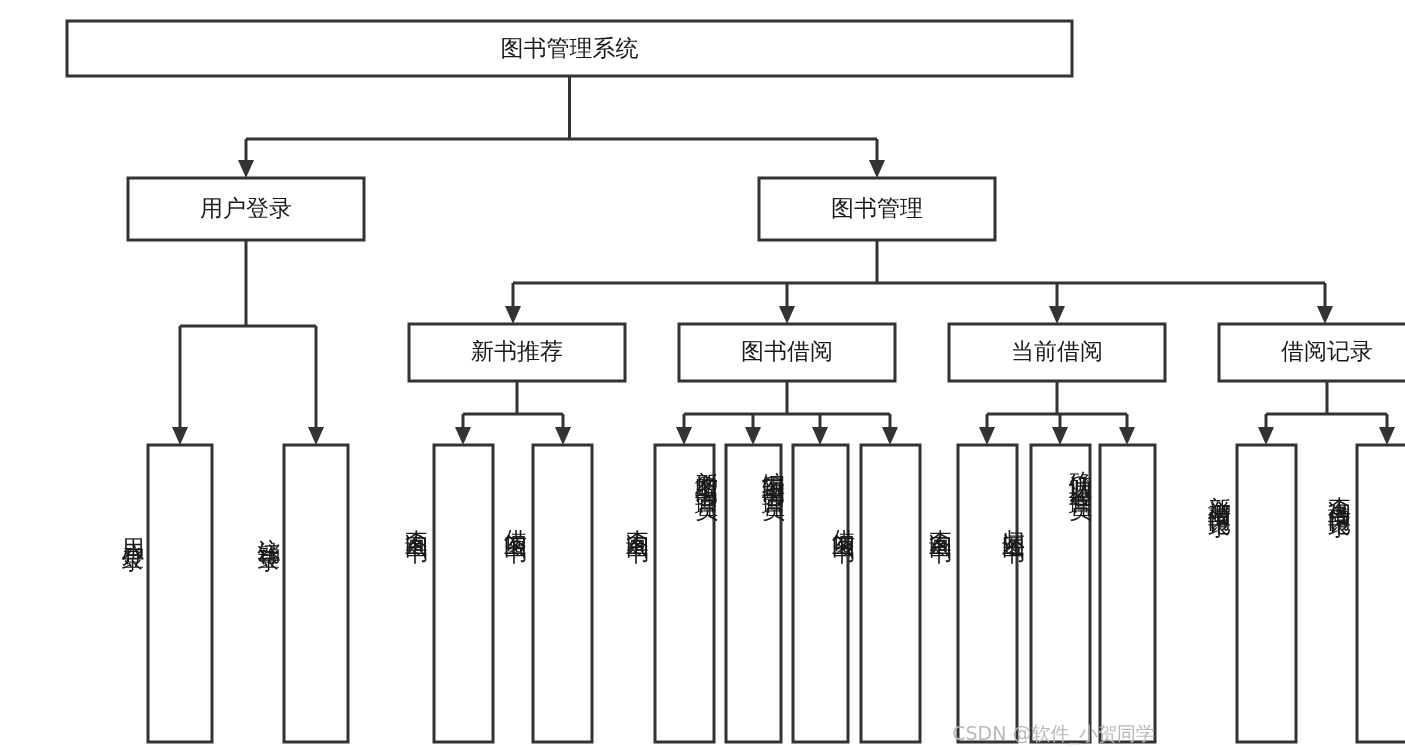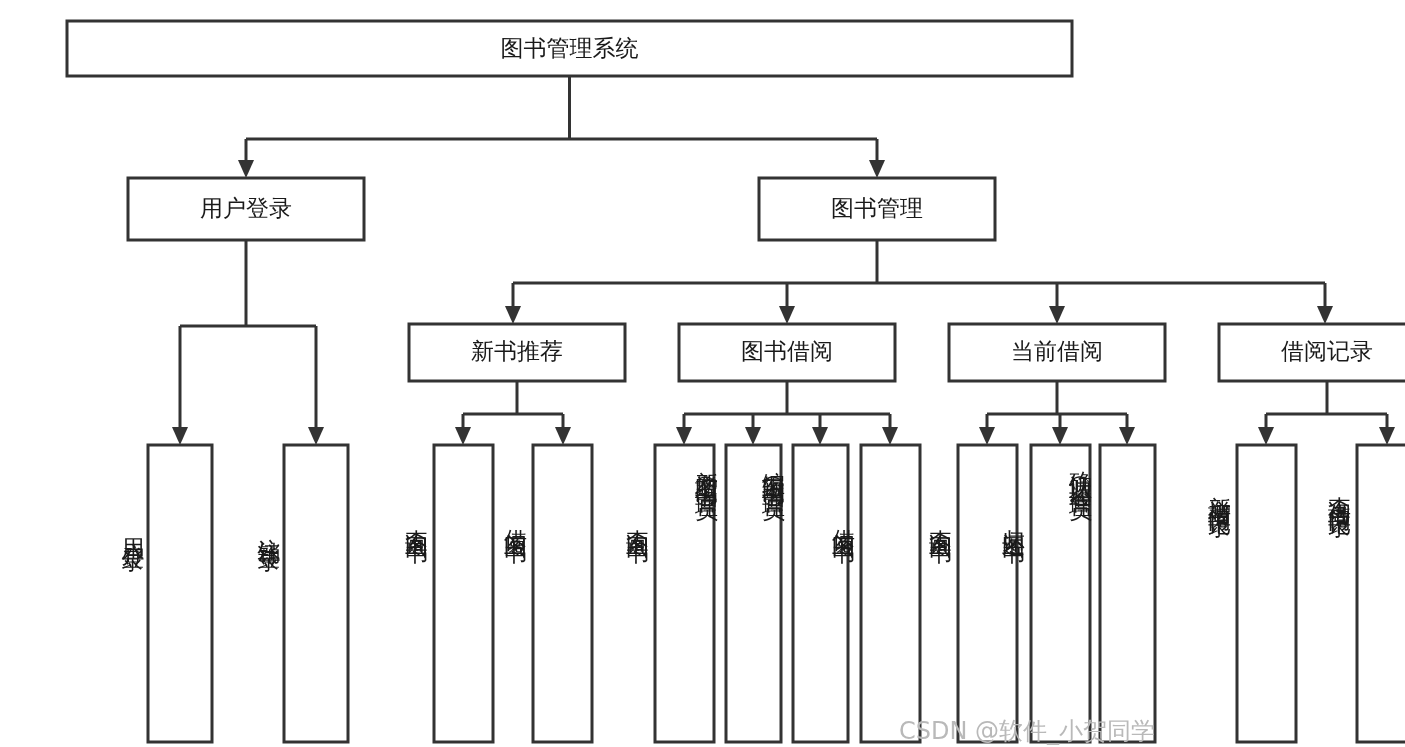--- a/index.html
+++ b/index.html
@@ -63,21 +63,21 @@
     line-height: 1.0;
     color: #1a1a1a;
     letter-spacing: 4px;
     white-space: nowrap;
   }
   .watermark {
     position: absolute;
     right: 10px;
     bottom: 8px;
     font-family: "DejaVu Sans", "Liberation Sans", sans-serif;
-    font-size: 24px;
+    font-size: 19px;
     color: #b9b9b9;
     white-space: nowrap;
     pointer-events: none;
   }
 </style>
 </head>
 <body>
 
 <div id="diagram-root">
 

